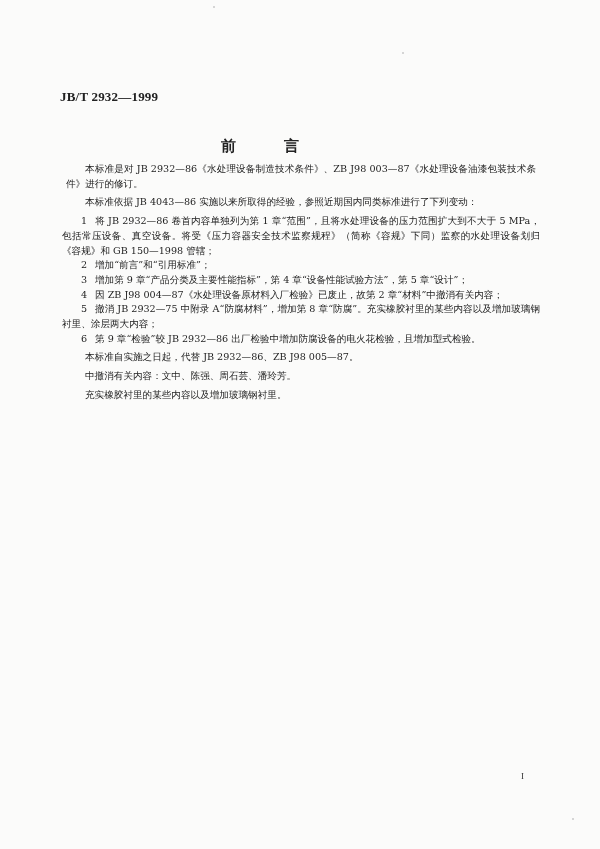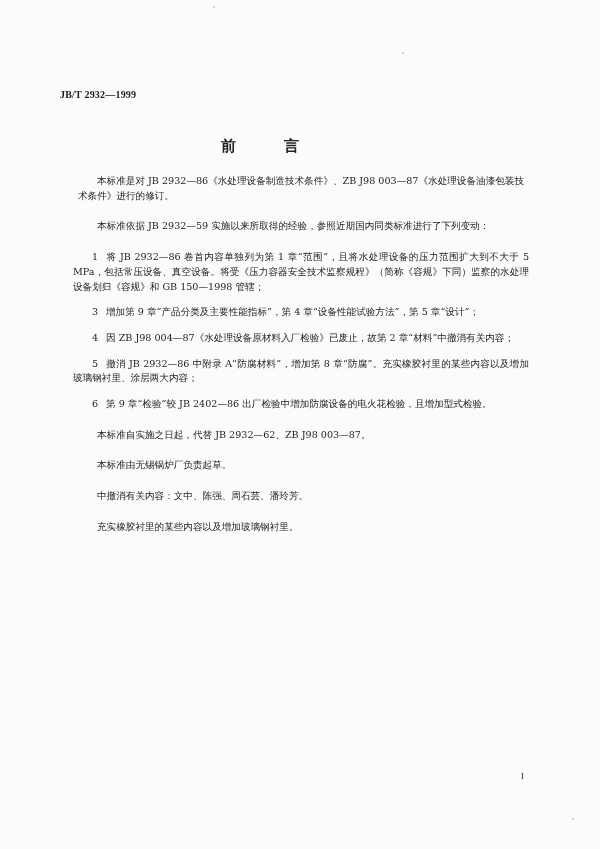--- a/index.html
+++ b/index.html
@@ -2,64 +2,64 @@
 <html><head>
 <meta charset="utf-8">
 <style>
   html, body { margin: 0; padding: 0; }
   body {
     width: 600px; height: 849px; background: #fbfbfa; position: relative; overflow: hidden;
     font-family: "DejaVu Serif", "Liberation Serif", serif; color: #1e1e1e;
   }
   .page { position: absolute; left: 0; top: 0; width: 600px; height: 849px; }
   .std-code {
-    position: absolute; left: 60px; top: 89px; font-size: 10px; letter-spacing: 0.2px;
+    position: absolute; left: 60px; top: 89px; font-size: 13px; letter-spacing: 0.2px;
     font-family: "Liberation Serif", "DejaVu Serif", serif; font-weight: bold; color: #222;
   }
   .title {
     position: absolute; left: 0; width: 520px; top: 137px; text-align: center;
     font-size: 15px; font-weight: bold; font-family: "DejaVu Sans", sans-serif; color: #222;
   }
   .title span { display: inline-block; }
   .title .gap { width: 48px; }
   .body-text {
     position: absolute; left: 62px; top: 158px; width: 478px;
     font-size: 9.6px; line-height: 14.7px; color: #222;
   }
-  .p { margin: 16px; text-indent: 19px; text-align: justify; }
-  .item { margin: 11px; text-indent: 19px; text-align: justify; }
+  .p { margin: 4px; text-indent: 19px; text-align: justify; }
+  .item { margin: 0; text-indent: 19px; text-align: justify; }
   .item .num { display: inline-block; width: 14px; text-indent: 0; }
   .page-num {
     position: absolute; left: 521px; top: 771px; font-size: 9px; color: #333;
     font-family: "Liberation Serif", serif;
   }
   .speck { position: absolute; background: #c8c8c8; border-radius: 50%; }
 </style>
 </head>
 <body>
 
 <div class="page">
   <div class="std-code">JB/T 2932—1999</div>
 
   <div class="title">
     <span>前</span><span class="gap"></span><span>言</span>
   </div>
 
   <div class="body-text">
     <p class="p">本标准是对 JB 2932—86《水处理设备制造技术条件》、ZB J98 003—87《水处理设备油漆包装技术条件》进行的修订。</p>
-    <p class="p">本标准依据 JB 2932—59 实施以来所取得的经验，参照近期国内同类标准进行了下列变动：</p>
+    <p class="p">本标准依据 JB 4043—86 实施以来所取得的经验，参照近期国内同类标准进行了下列变动：</p>
 
     <p class="item"><span class="num">1</span><span>将 JB 2932—86 卷首内容单独列为第 1 章“范围”，且将水处理设备的压力范围扩大到不大于 5 MPa，包括常压设备、真空设备。将受《压力容器安全技术监察规程》（简称《容规》下同）监察的水处理设备划归《容规》和 GB 150—1998 管辖；</span></p>
+    <p class="item"><span class="num">2</span><span>增加“前言”和“引用标准”；</span></p>
     <p class="item"><span class="num">3</span><span>增加第 9 章“产品分类及主要性能指标”，第 4 章“设备性能试验方法”，第 5 章“设计”；</span></p>
     <p class="item"><span class="num">4</span><span>因 ZB J98 004—87《水处理设备原材料入厂检验》已废止，故第 2 章“材料”中撤消有关内容；</span></p>
-    <p class="item"><span class="num">5</span><span>撤消 JB 2932—86 中附录 A“防腐材料”，增加第 8 章“防腐”。充实橡胶衬里的某些内容以及增加玻璃钢衬里、涂层两大内容；</span></p>
-    <p class="item"><span class="num">6</span><span>第 9 章“检验”较 JB 2402—86 出厂检验中增加防腐设备的电火花检验，且增加型式检验。</span></p>
+    <p class="item"><span class="num">5</span><span>撤消 JB 2932—75 中附录 A“防腐材料”，增加第 8 章“防腐”。充实橡胶衬里的某些内容以及增加玻璃钢衬里、涂层两大内容；</span></p>
+    <p class="item"><span class="num">6</span><span>第 9 章“检验”较 JB 2932—86 出厂检验中增加防腐设备的电火花检验，且增加型式检验。</span></p>
 
-    <p class="p">本标准自实施之日起，代替 JB 2932—62、ZB J98 003—87。</p>
-    <p class="p">本标准由无锡锅炉厂负责起草。</p>
+    <p class="p">本标准自实施之日起，代替 JB 2932—86、ZB J98 005—87。</p>
     <p class="p">中撤消有关内容：文中、陈强、周石芸、潘玲芳。</p>
     <p class="p">充实橡胶衬里的某些内容以及增加玻璃钢衬里。</p>
   </div>
 
   <div class="page-num">I</div>
 
   <div class="speck" style="left:213px;top:6px;width:2px;height:2px;"></div>
   <div class="speck" style="left:402px;top:52px;width:2px;height:2px;"></div>
   <div class="speck" style="left:572px;top:818px;width:2px;height:2px;"></div>
 </div>

